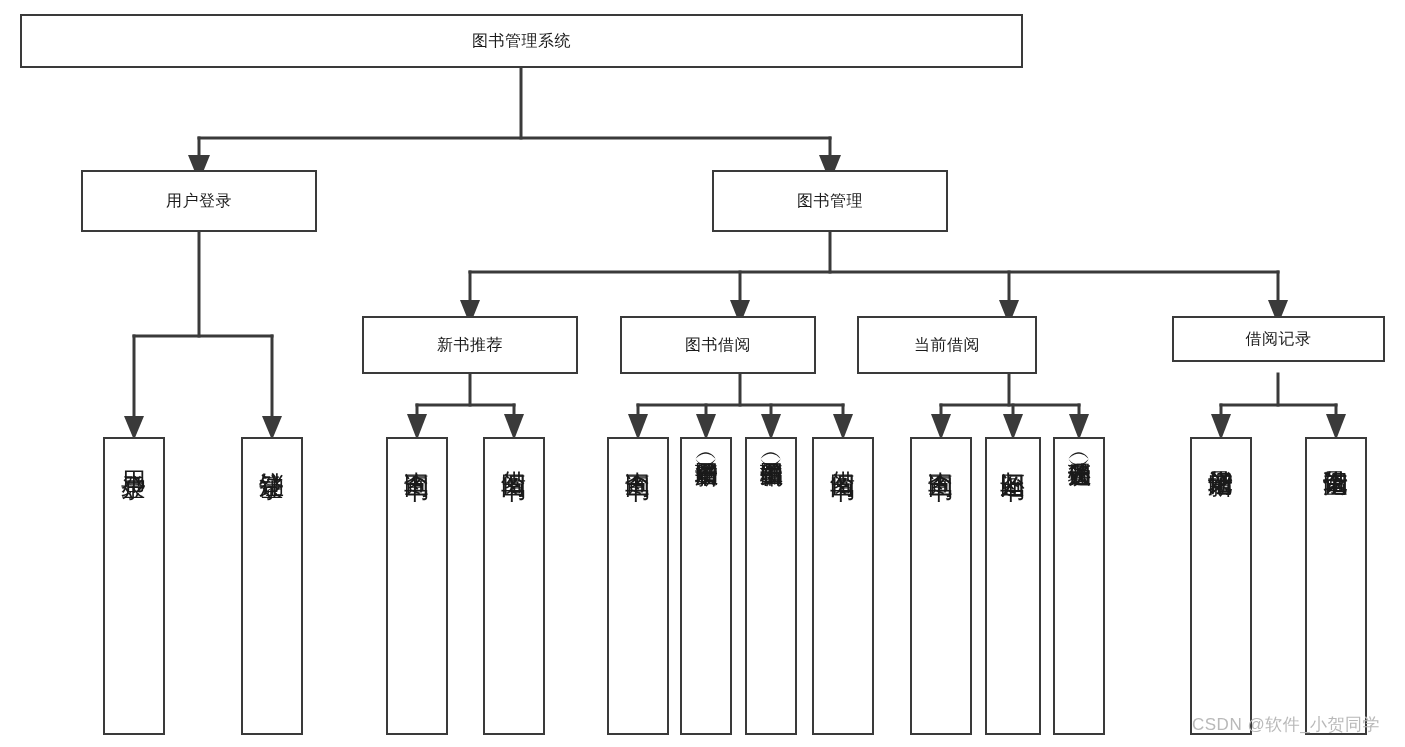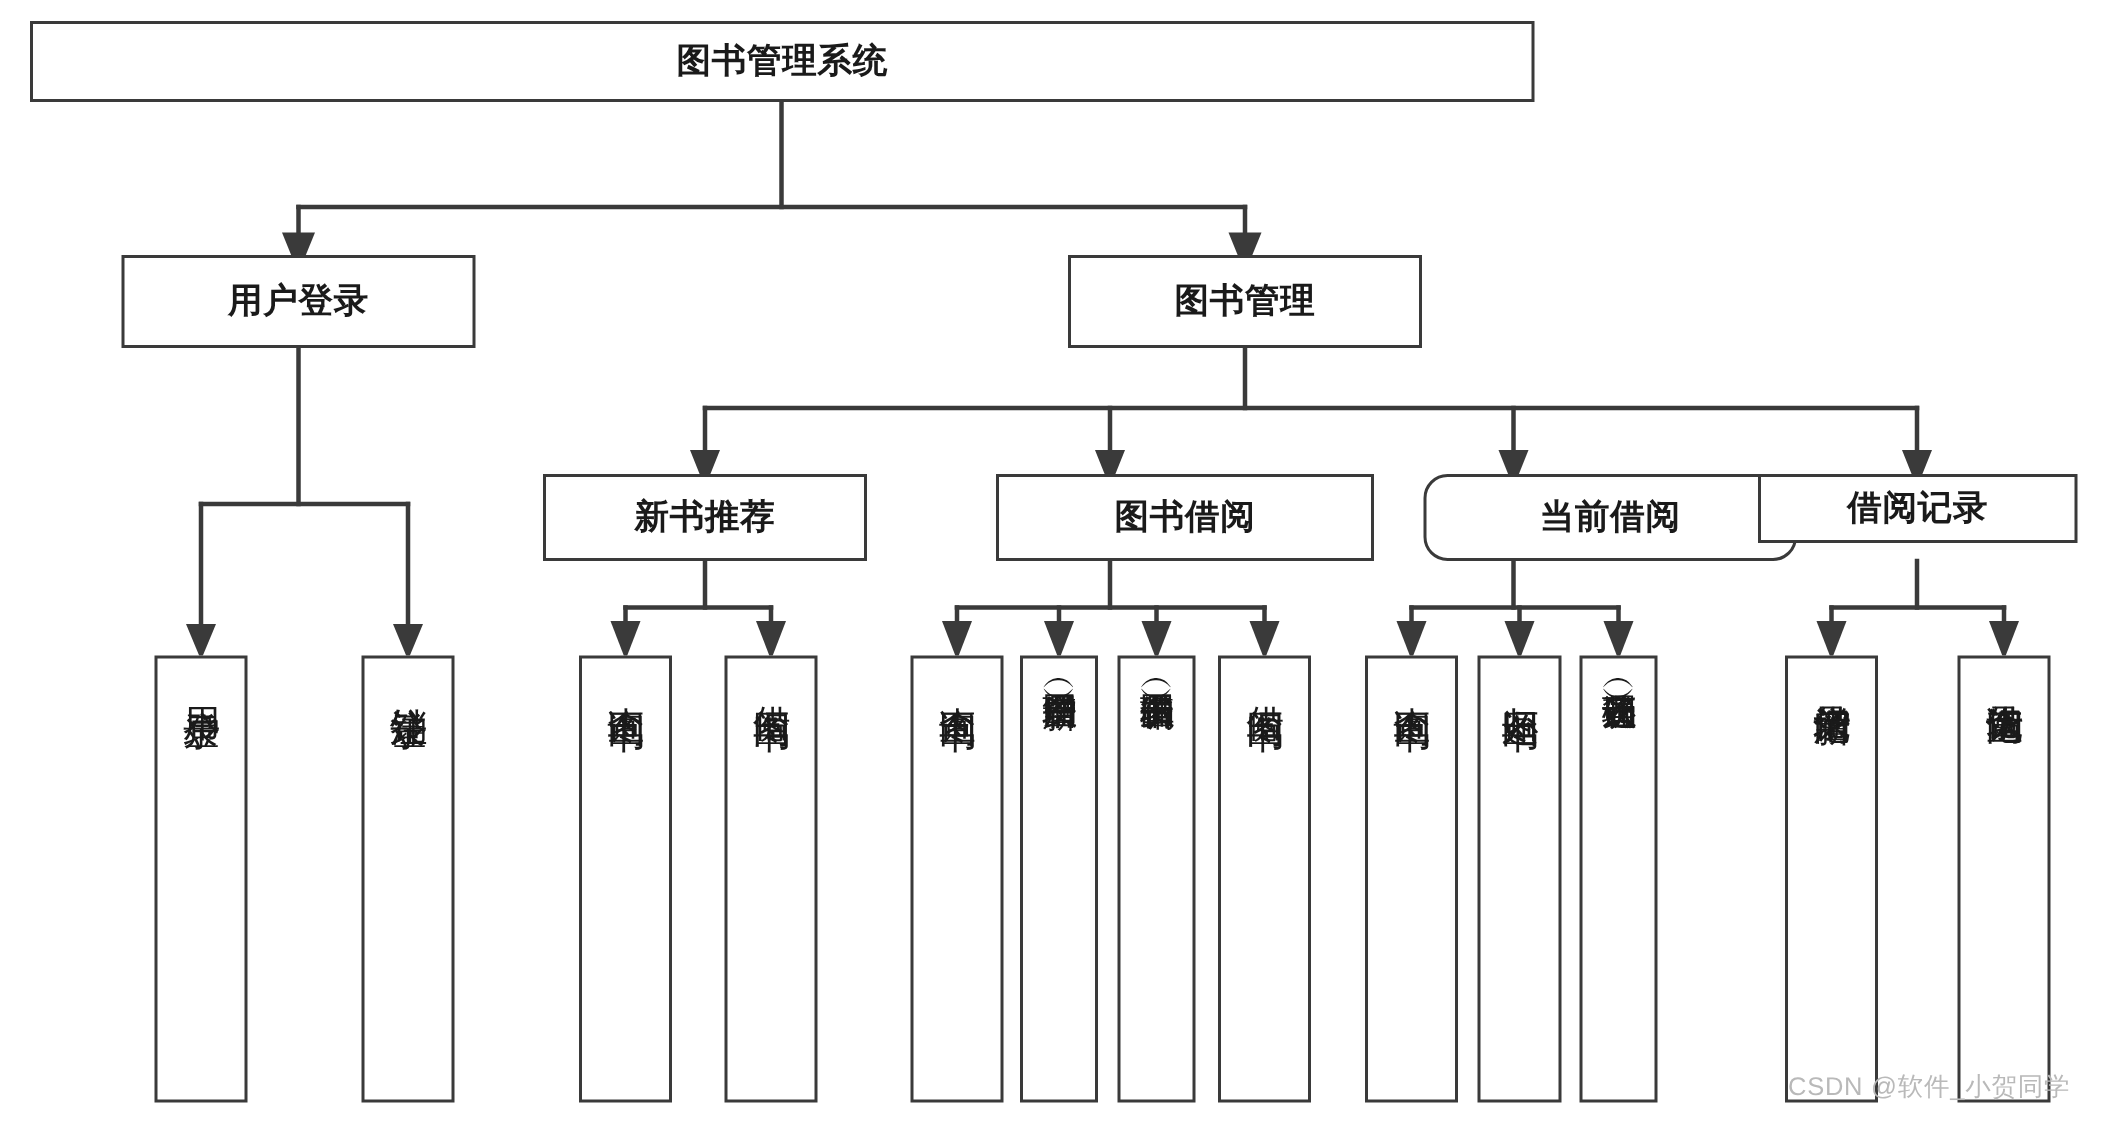--- a/index.html
+++ b/index.html
@@ -37,23 +37,22 @@
     justify-content: center;
     text-align: center;
     color: #1a1a1a;
   }
   .node-label {
     display: block;
     line-height: 1.12;
     white-space: pre;
   }
   .node.horiz .node-label {
-    font-size: 23px;
+    font-size: 16px;
     letter-spacing: 0.5px;
-    font-weight: bold;
   }
   .node.vert {
     align-items: flex-start;
     padding-top: 12px;
   }
   .node.vert .node-label {
     writing-mode: vertical-rl;
     text-orientation: upright;
     font-size: 25px;
     line-height: 1.04;
@@ -160,25 +159,25 @@
   </div>
 
   <div class="node horiz" style="left:362px; top:316px; width:216px; height:58px;">
     <span class="node-label">新书推荐</span>
   </div>
 
   <div class="node horiz" style="left:712px; top:170px; width:236px; height:62px;">
     <span class="node-label">图书管理</span>
   </div>
 
-  <div class="node horiz" style="left:664px; top:316px; width:252px; height:58px;">
+  <div class="node horiz" style="left:620px; top:316px; width:196px; height:58px;">
     <span class="node-label">图书借阅</span>
   </div>
 
-  <div class="node horiz" style="left:949px; top:316px; width:249px; height:58px;border-radius:16px;">
+  <div class="node horiz" style="left:857px; top:316px; width:180px; height:58px;">
     <span class="node-label">当前借阅</span>
   </div>
 
   <div class="node horiz" style="left:1172px; top:316px; width:213px; height:46px;">
     <span class="node-label">借阅记录</span>
   </div>
 
   <div class="node vert" style="left:103px; top:437px; width:62px; height:298px;">
     <span class="node-label">用户登录</span>
   </div>

